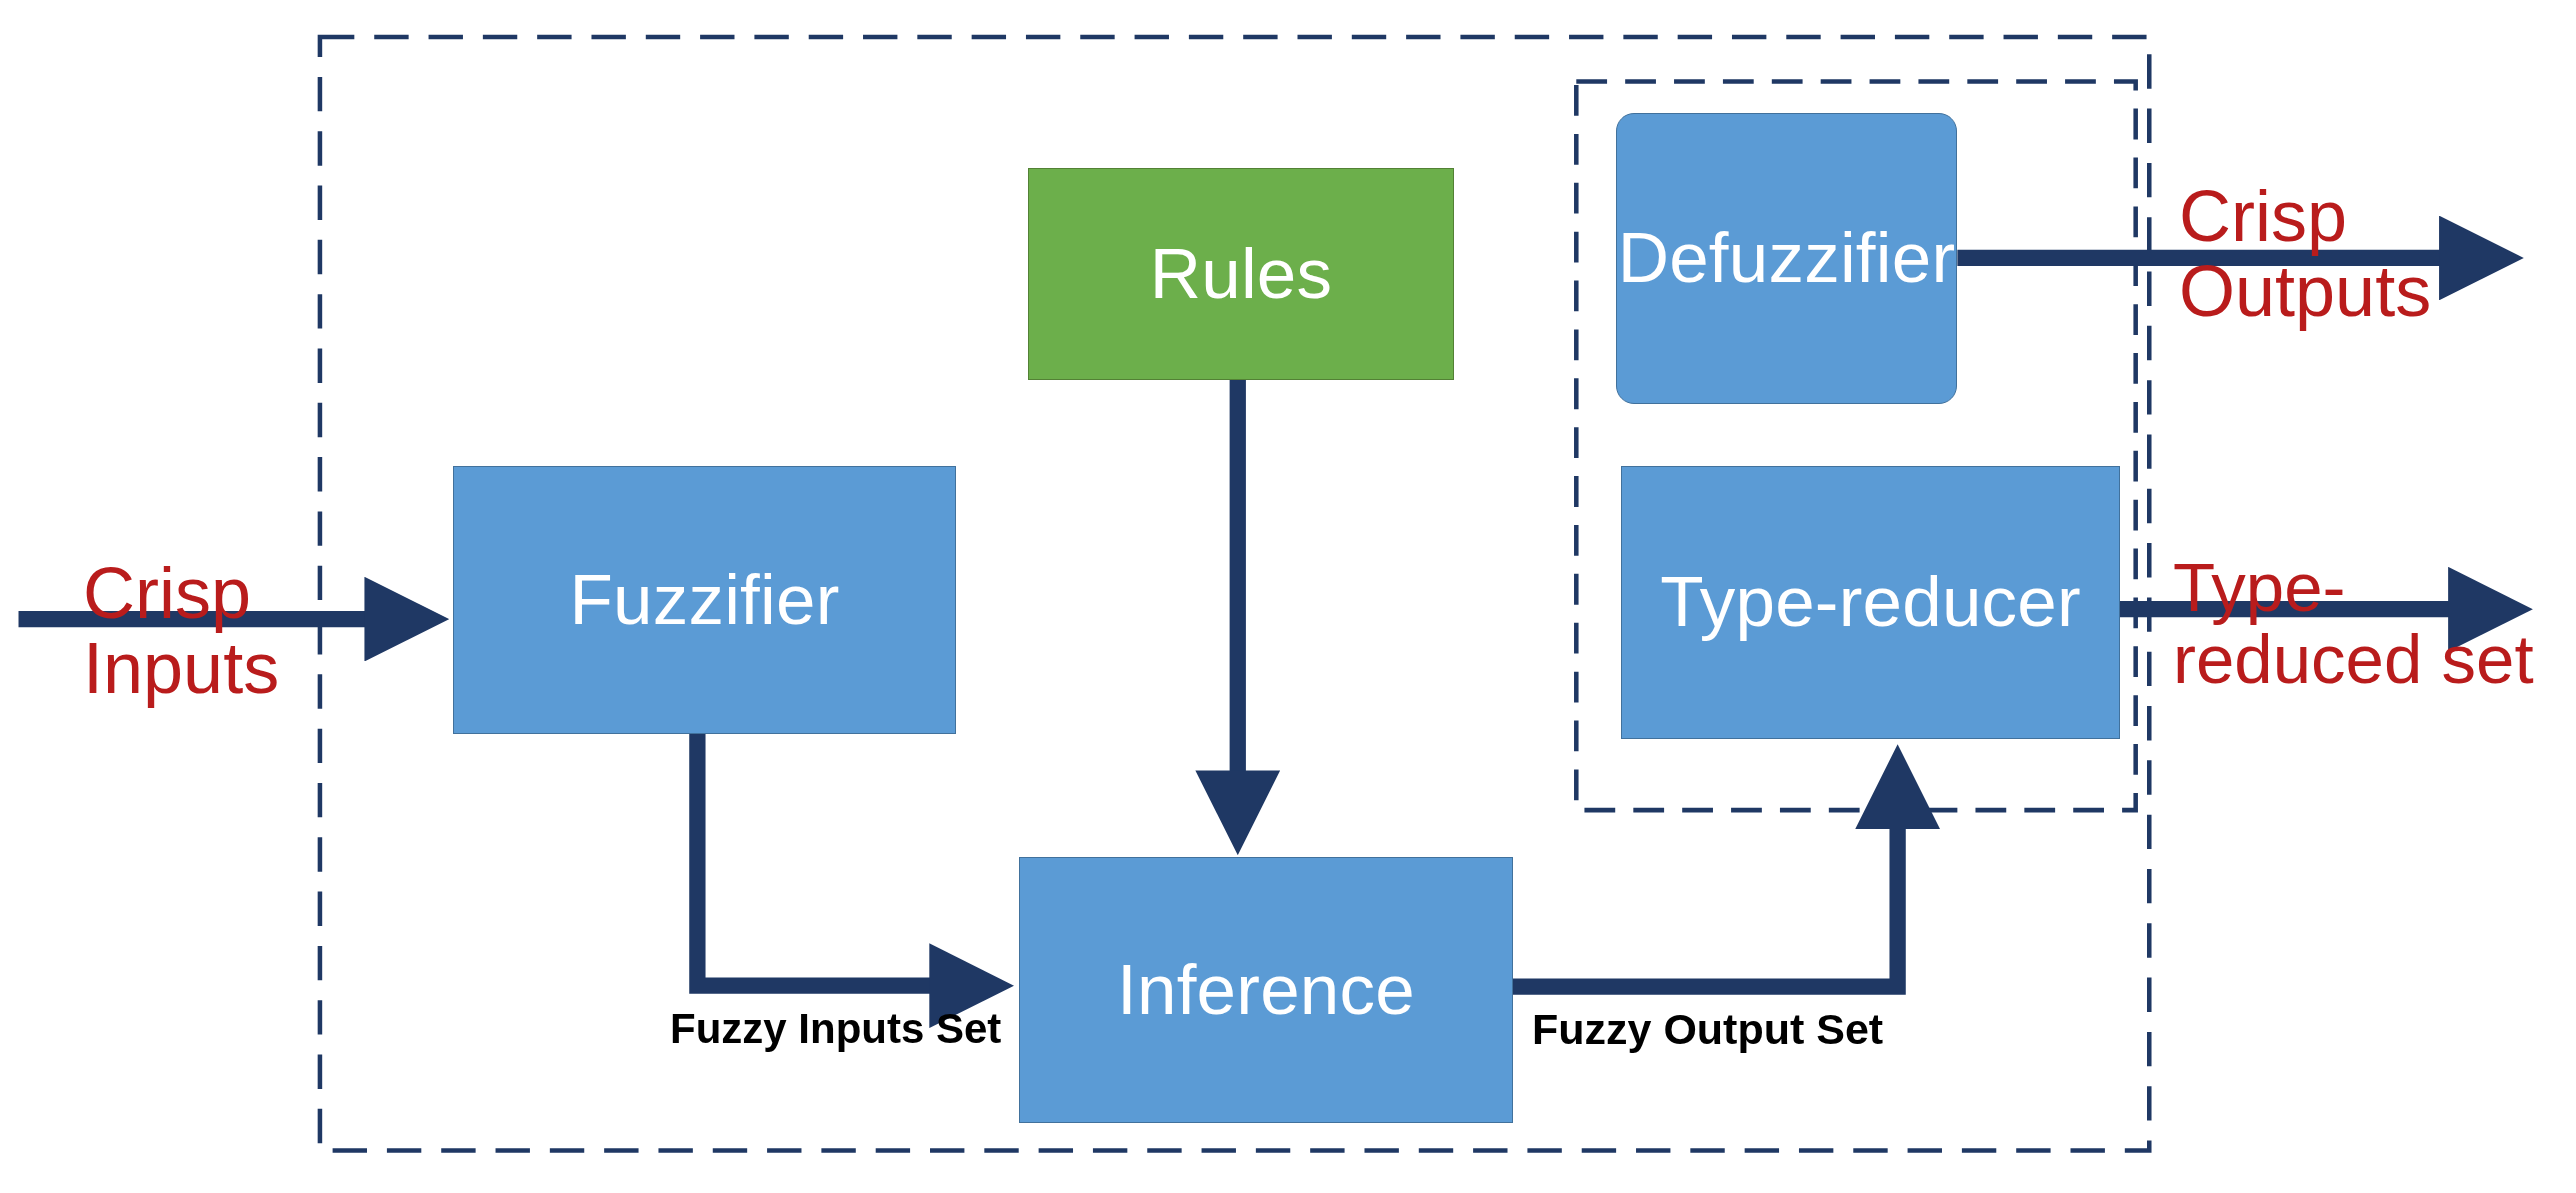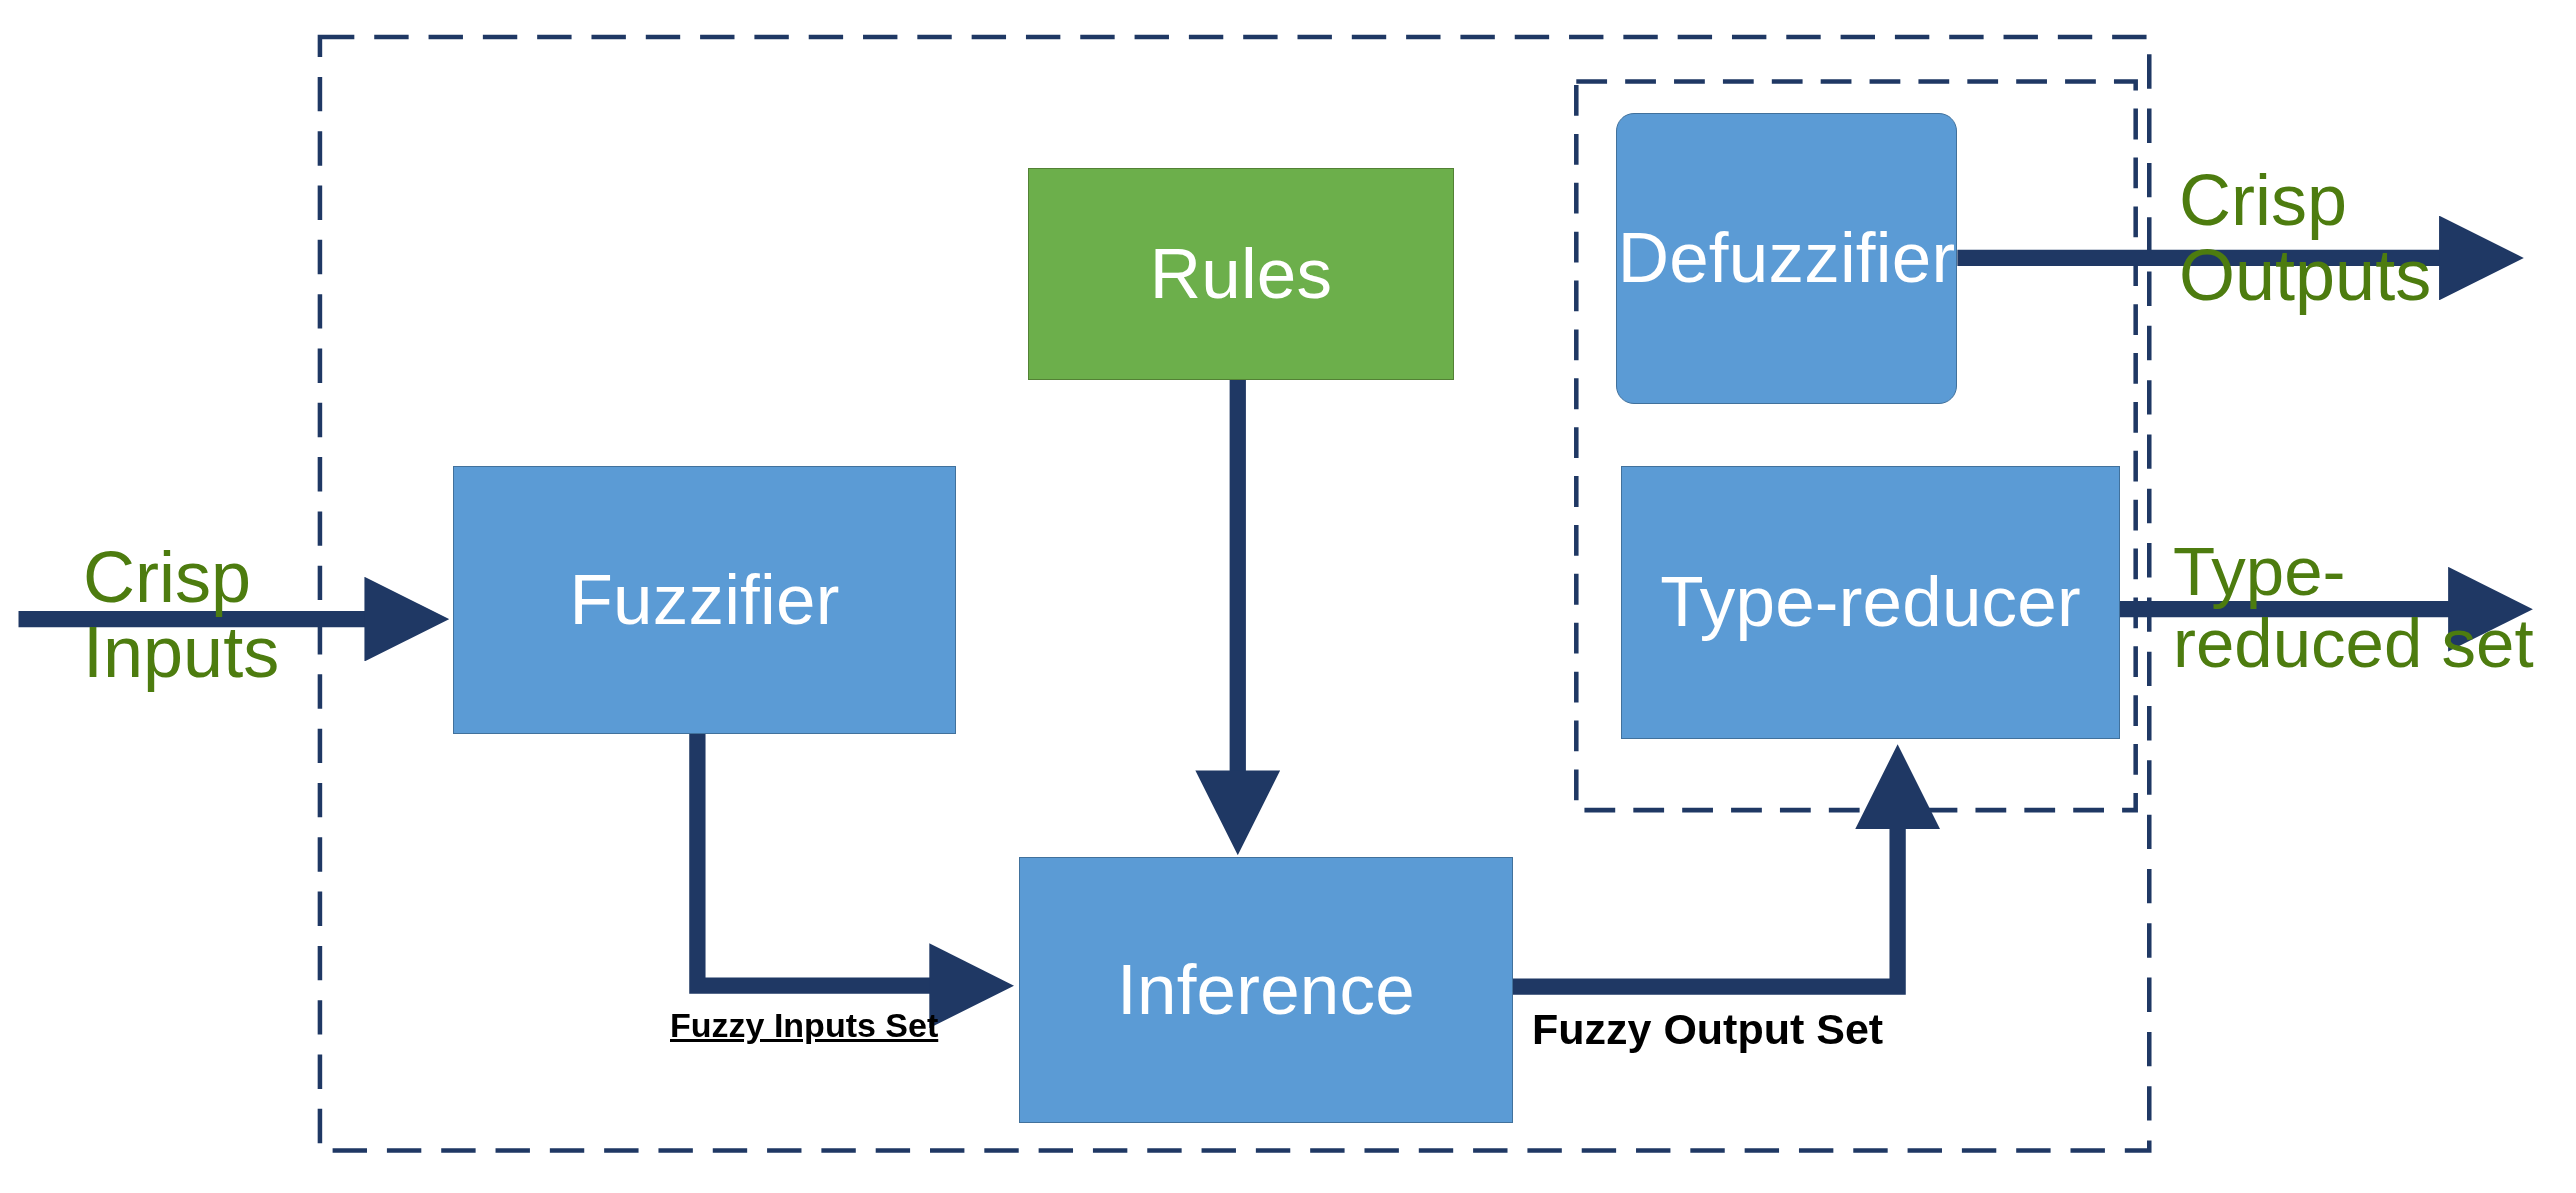--- a/index.html
+++ b/index.html
@@ -37,43 +37,44 @@
   .node-blue {
     background: #5B9BD5;
     border: 1.8px solid #41719C;
   }
   .node-green {
     background: #6CAF4B;
     border: 1.8px solid #538135;
   }
   .io-label {
     position: absolute;
-    color: #4d7c0f;
+    color: #b91c1c;
     font-weight: 400;
     line-height: 1.04;
     white-space: pre-line;
+    margin-top: 16px;
   }
   .edge-label {
     position: absolute;
     color: #000000;
     font-weight: 700;
     white-space: nowrap;
     line-height: 1;
   }
   #fuzzifier-node  { left: 453px;  top: 466px;  width: 503px; height: 268px; font-size: 71px; }
   #rules-node      { left: 1028px; top: 168px;  width: 426px; height: 212px; font-size: 71px; }
   #inference-node  { left: 1019px; top: 857px;  width: 494px; height: 266px; font-size: 71px; }
   #defuzzifier-node{ left: 1616px; top: 113px;  width: 341px; height: 291px; font-size: 71px; border-radius: 18px; }
   #typereducer-node{ left: 1621px; top: 466px;  width: 499px; height: 273px; font-size: 71px; }
 
   #crisp-inputs-label   { left: 83px;   top: 540px;  font-size: 72px; text-align: left; }
   #crisp-outputs-label  { left: 2179px; top: 163px;  font-size: 72px; text-align: left; }
   #type-reduced-label   { left: 2173px; top: 536px;  font-size: 69px; text-align: left; }
 
-  #fuzzy-inputs-set-label  { left: 670px;  top: 1008px; font-size: 34px; text-decoration: underline; }
+  #fuzzy-inputs-set-label  { left: 670px;  top: 1008px; font-size: 42px; }
   #fuzzy-output-set-label  { left: 1532px; top: 1008px; font-size: 43px; }
 </style>
 </head>
 <body>
 
 <div id="canvas">
 
   <svg id="svg-layer" viewBox="0 0 2845 1318" xmlns="http://www.w3.org/2000/svg">
     <defs>
       <marker id="arrowhead" markerWidth="5.2" markerHeight="5.2" refX="4.1" refY="2.6" orient="auto" markerUnits="strokeWidth">

